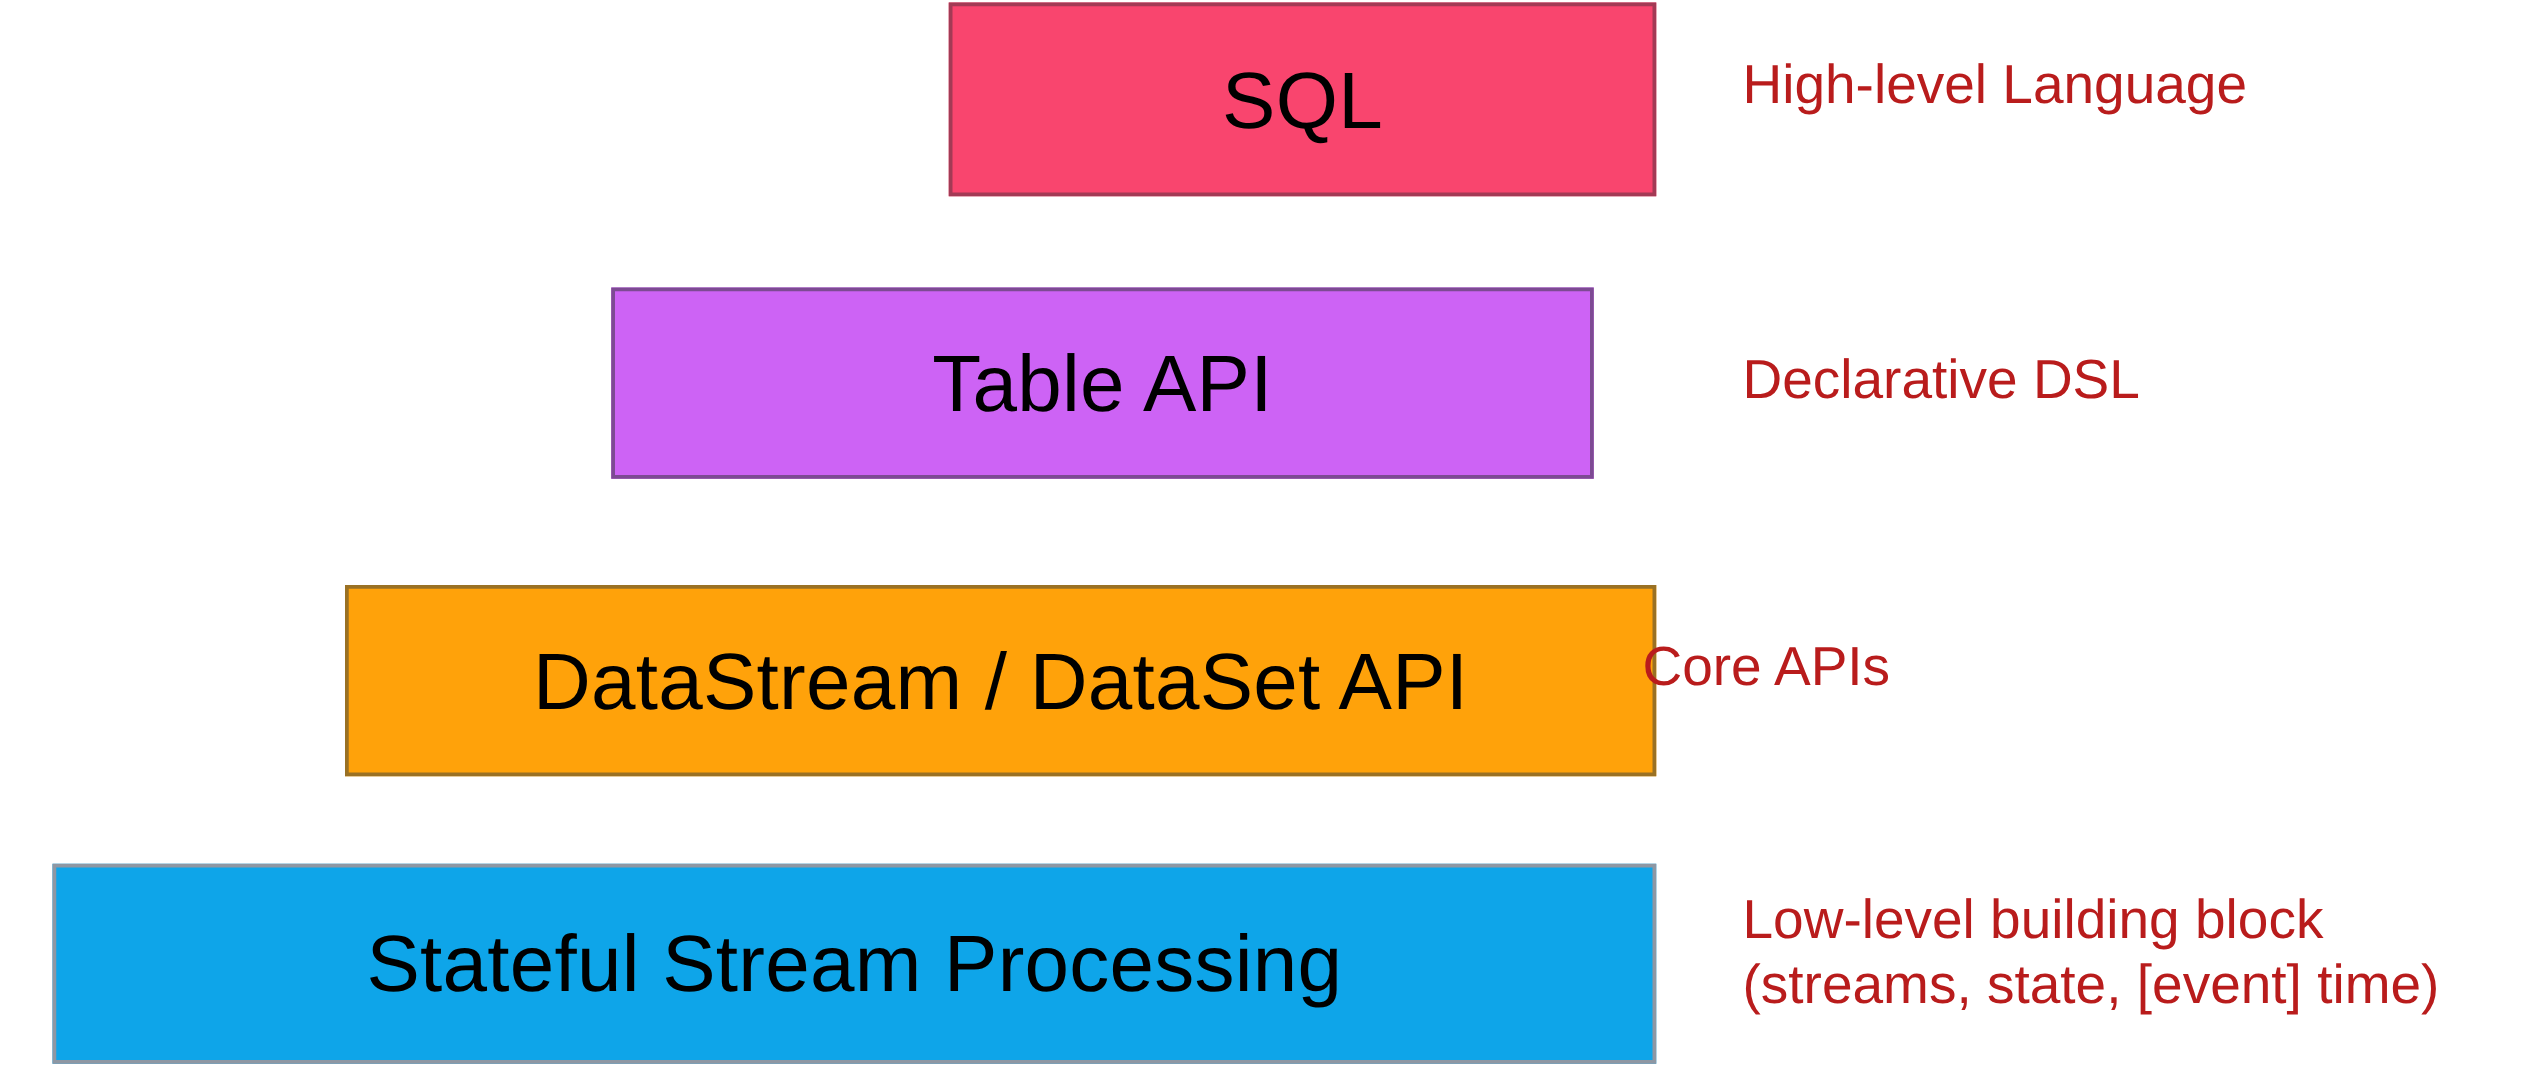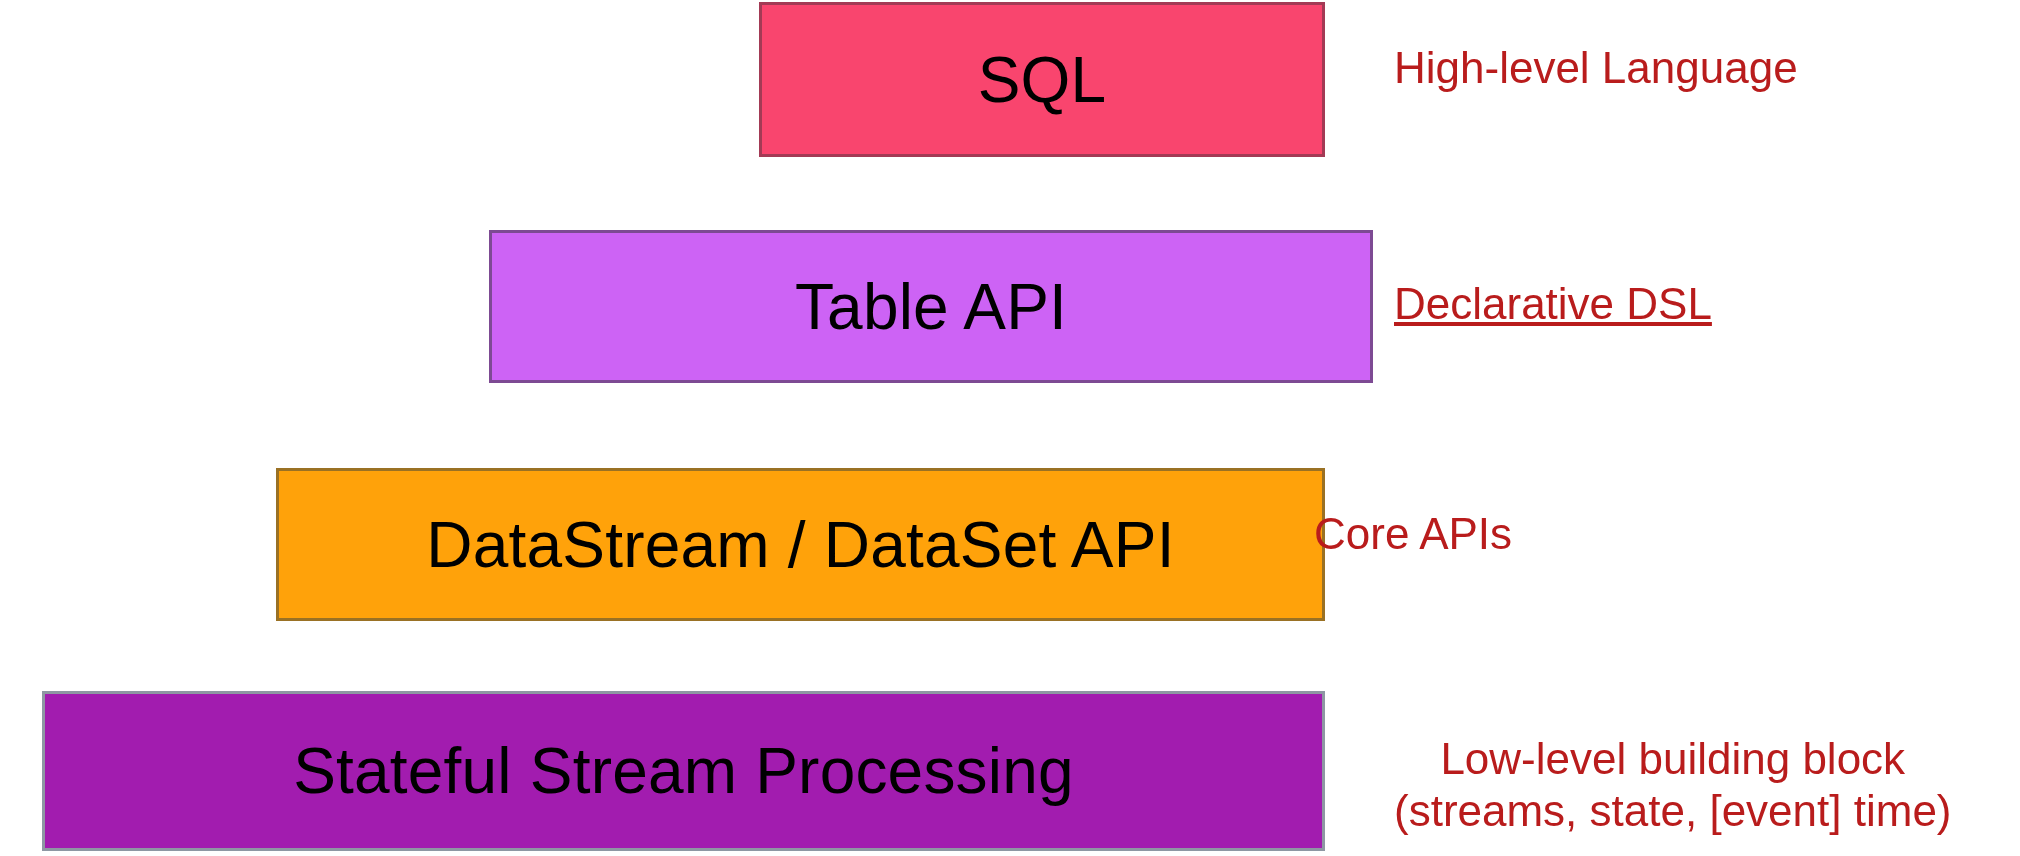--- a/index.html
+++ b/index.html
@@ -63,47 +63,47 @@
     left: 723px;
     top: 2px;
     width: 566px;
     height: 155px;
     background: #f9456e;
     border-color: #a33a55;
   }
   #box-table-api {
     left: 453px;
     top: 230px;
-    width: 884px;
+    width: 786px;
     height: 153px;
     background: #cd63f5;
     border-color: #7d4a93;
     align-items: center;
   }
   #box-datastream {
     left: 240px;
     top: 468px;
     width: 1049px;
     height: 153px;
     background: #ffa20a;
     border-color: #9a7124;
   }
   #box-stateful {
     left: 6px;
     top: 691px;
     width: 1283px;
     height: 160px;
-    background: #a21caf;
+    background: #0ea5e9;
     border-color: #8e97a3;
   }
 
   #caption-sql        { left: 1358px; top: 42px; }
-  #caption-table-api  { left: 1358px; top: 278px; text-decoration: underline; }
+  #caption-table-api  { left: 1358px; top: 278px; }
   #caption-datastream { left: 1278px; top: 508px; }
-  #caption-stateful   { left: 1358px; top: 733px; text-align: center; }
+  #caption-stateful   { left: 1358px; top: 710px; }
 
   #label-sql        { font-size: 64px; }
   #label-table-api  { font-size: 64px; }
   #label-datastream { font-size: 64px; }
   #label-stateful   { font-size: 64px; }
 </style>
 </head>
 <body>
 
 <div id="stack-diagram">

